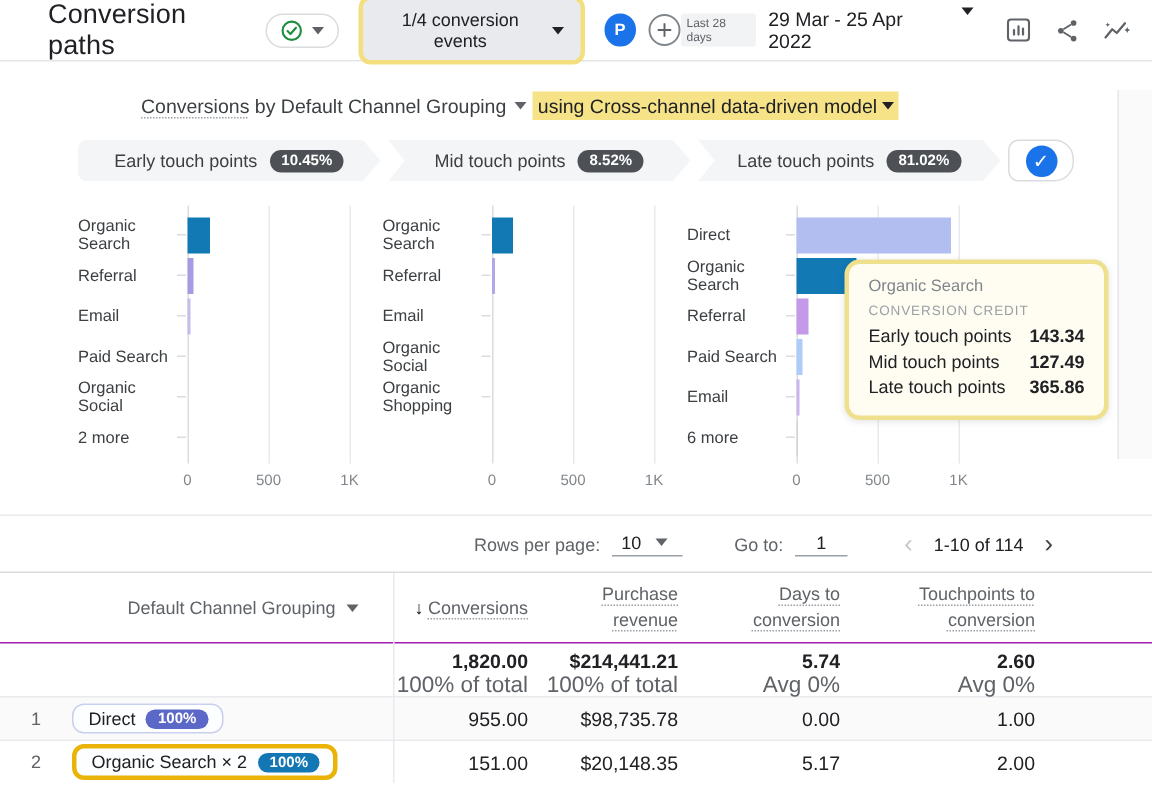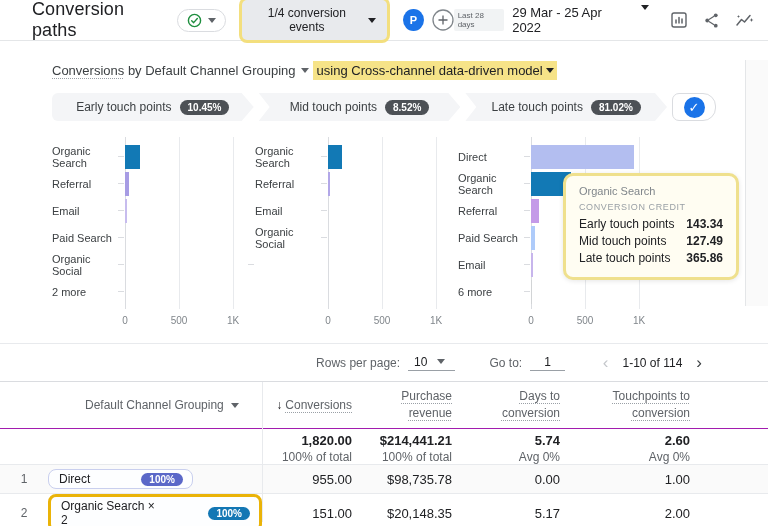--- a/index.html
+++ b/index.html
@@ -15,21 +15,21 @@
   .events-btn { margin-left:16px; display:flex; align-items:center; gap:7px; background:#e8eaed; border:none; border-radius:5px; padding:6px 11px; font-size:12px; font-weight:500; color:#202124; box-shadow:0 0 0 3px #f3df7e; cursor:pointer; font-family:inherit; }
   .avatar { width:22px; height:22px; border-radius:50%; background:#1a73e8; color:#fff; font-size:11px; font-weight:700; display:flex; align-items:center; justify-content:center; margin-left:16px; cursor:pointer; }
   .plus-btn { margin-left:8px; cursor:pointer; display:flex; }
   .spacer { flex:1; }
   .last28 { font-size:8px; color:#5f6368; background:#f1f3f4; padding:2px 4px; border-radius:2px; }
   .date-range { display:flex; gap:16px; margin:0 14px 0 8px; font-size:13px; color:#202124; cursor:pointer; }
   .topbar-icons { display:flex; align-items:center; gap:15px; padding-left:6px; border-left:1px solid transparent; }
   .topbar-icons svg { cursor:pointer; }
 
   
-  .controls-row { padding:20px 0 0 52px; font-size:13px; color:#3c4043; display:flex; align-items:center; gap:4px; }
+  .controls-row { padding:20px 0 0 52px; font-size:13px; color:#3c4043; display:flex; align-items:center; gap:4px;margin-left:42px; }
   .dotted-u { text-decoration:underline dotted #9aa0a6 1px; text-underline-offset:3px; }
   .breakdown-sel { display:flex; align-items:center; gap:5px; cursor:pointer; }
   .model-sel { display:flex; align-items:center; gap:3px; background:#f6e388; color:#202124; padding:2px 3px 2px 4px; cursor:pointer; }
   .model-sel .caret { border-top-color:#202124; }
 
   
   .funnel { display:flex; align-items:stretch; gap:5px; margin:13px 52px 0 52px; height:28px; }
   .funnel-seg { flex:1; background:#f4f5f7; display:flex; align-items:center; justify-content:center; gap:8px; font-size:12px; color:#3c4043; cursor:pointer;
     clip-path:polygon(0 0, calc(100% - 12px) 0, 100% 50%, calc(100% - 12px) 100%, 0 100%, 11px 50%); }
   .funnel-seg.first { clip-path:polygon(0 0, calc(100% - 12px) 0, 100% 50%, calc(100% - 12px) 100%, 0 100%); border-radius:6px 0 0 6px; }
@@ -75,28 +75,28 @@
   .table { position:relative; border-top:1px solid #dadce0; }
   .col-sep { position:absolute; left:262px; top:0; bottom:0; width:1px; background:#e8eaed; }
   .t-grid { display:grid; grid-template-columns:48px 214px 90px 100px 108px 130px; align-items:center; }
   .t-head { height:46px; font-size:12px; color:#5f6368; }
   .t-head .dim-head { padding-left:37px; display:flex; align-items:center; gap:7px; cursor:pointer; }
   .metric-head { text-align:right; line-height:17px; cursor:pointer; }
   .metric-head .mh-text { text-decoration:underline dotted #9aa0a6 1px; text-underline-offset:3px; }
   .sort-arrow { color:#202124; margin-right:3px; text-decoration:none; display:inline-block; }
   .t-totals { height:36px; border-top:1px solid #a21caf; align-items:start; padding-top:4px; }
   .tot-val { text-align:right; font-size:13px; font-weight:700; color:#202124; line-height:16px; }
-  .tot-sub { font-size:12px; font-weight:400; color:#5f6368; }
+  .tot-sub { font-size:15px; font-weight:400; color:#5f6368; }
   .t-row { height:29px; border-top:1px solid #e8eaed; font-size:13px; color:#202124; }
   .t-row.shaded { background:#fafafa; }
   .row-num { text-align:center; font-size:12px; color:#5f6368; }
   .path-chip { display:inline-flex; align-items:center; gap:7px; border-radius:8px; padding:2px 9px 2px 10px; font-size:12px; color:#202124; background:#fdfeff; cursor:pointer; }
   .chip-1 { border:1px solid #c9cfee; }
   .chip-2 { border:3px solid #eab308; }
-  .pct-pill { color:#fff; font-size:10px; font-weight:700; padding:1px 8px; border-radius:9px;margin-left:44px; }
+  .pct-pill { color:#fff; font-size:10px; font-weight:700; padding:1px 8px; border-radius:9px; }
   .num-cell { text-align:right; }
 </style>
 </head>
 <body>
 
 <div class="app">
 
   <header class="topbar">
     <span class="page-title">Conversion paths</span>
 
@@ -259,20 +259,21 @@
               <span class="tickdash"></span>
             </div>
           </div>
           <div class="chart-row">
             <div class="cat-label">Organic Social</div>
             <div class="bar-area">
               <span class="tickdash"></span>
             </div>
           </div>
           <div class="chart-row">
+            <div class="cat-label">Organic Shopping</div>
             <div class="bar-area">
               <span class="tickdash"></span>
             </div>
           </div>
         </div>
         <div class="ticks">
           <span class="tick-label" style="left: 0px;">0</span>
           <span class="tick-label" style="left: 54px;">500</span>
           <span class="tick-label" style="left: 108px;">1K</span>
         </div>

